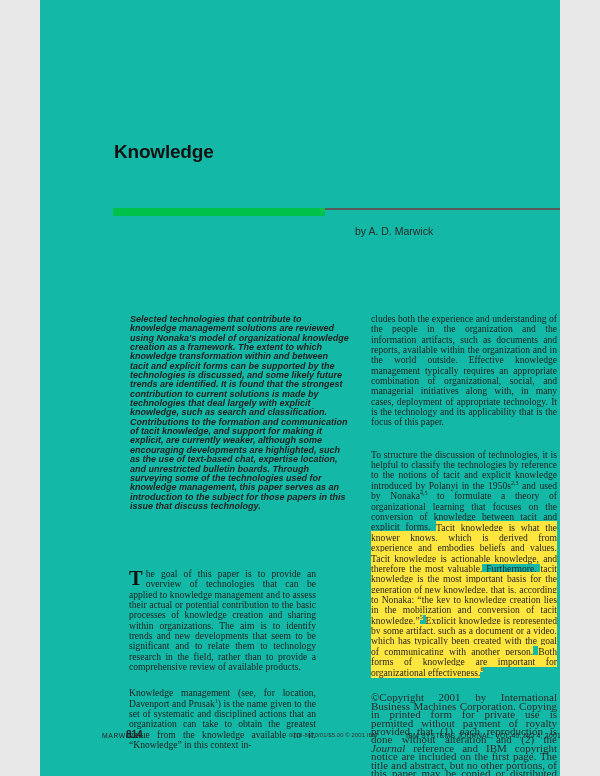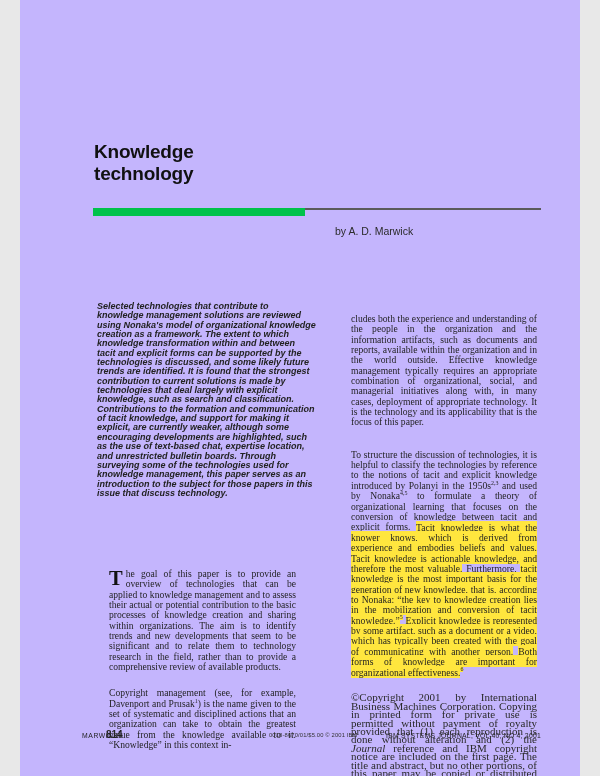--- a/index.html
+++ b/index.html
@@ -1,38 +1,38 @@
 <!DOCTYPE html>
 <html style="--accent-green: #00C24B; --highlight: #FFE63E;"><head>
 <meta charset="utf-8">
 <style>
   html,body { margin:0; padding:0; background:#e8e8e8; }
   .page {
-    position:relative; width:560px; height:776px; background:#c4b5fd;
+    position:relative; width:520px; height:776px; background:#14b8a6;
     margin:0 auto; overflow:hidden; color:#1f1f1f;
     font-family:"Liberation Serif", serif;
   }
   .title {
     position:absolute; left:74px; top:141px;
     font-family:"Liberation Sans", sans-serif;
     font-weight:bold; font-size:19px; line-height:21.5px;
     letter-spacing:-0.2px; color:#111;
   }
   .rule-row { position:absolute; left:73px; top:208px; width:448px; height:8px; }
   .rule-green { position:absolute; left:0; top:0; width:212px; height:8px; background:var(--accent-green,#00C24B); }
   .rule-gray  { position:absolute; left:212px; top:0; width:236px; height:2px; background:#5a5a5a; }
   .byline {
     position:absolute; left:315px; top:225px;
     font-family:"Liberation Sans", sans-serif; font-size:10.5px; color:#2b2b2b;text-align:center;
   }
   .abstract {
     position:absolute; left:73px; top:298px; width:219px;
     font-family:"Liberation Sans", sans-serif;
     font-weight:bold; font-style:italic;
-    font-size:9px; line-height:9.35px; color:#222; margin:4px;
+    font-size:9px; line-height:9.35px; color:#222; margin:17px;
   }
   .col-body { font-size:9.6px; line-height:10.35px; text-align:justify; }
   .left-body  { position:absolute; left:73px;  top:553px; width:219px; }
   .right-body { position:absolute; left:315px; top:298px; width:218px; }
   .left-body p, .right-body p { margin:16px; }
   .left-body .p2 { margin-top:11px; }
   .right-body .p2 { margin-top:22px; }
   .dropcap {
     float:left; font-weight:bold; font-size:20.5px; line-height:17.5px;
     padding:1px 3px 0 0; color:#111;
@@ -52,35 +52,34 @@
   .copycode { position:absolute; left:249px; top:3px; font-size:5.8px; letter-spacing:0.15px; color:#333; }
   .journalref { position:absolute; right:79px; top:2.5px; font-size:6.8px; letter-spacing:0.25px; }
 </style>
 </head>
 <body>
 
 <div class="page">
 
   <div class="title">
     <div>Knowledge</div>
-    <div>technology</div>
   </div>
 
   <div class="rule-row">
     <div class="rule-green"></div>
     <div class="rule-gray"></div>
   </div>
 
   <div class="byline">by A. D. Marwick</div>
 
   <p class="abstract">Selected technologies that contribute to knowledge management solutions are reviewed using Nonaka's model of organizational knowledge creation as a framework. The extent to which knowledge transformation within and between tacit and explicit forms can be supported by the technologies is discussed, and some likely future trends are identified. It is found that the strongest contribution to current solutions is made by technologies that deal largely with explicit knowledge, such as search and classification. Contributions to the formation and communication of tacit knowledge, and support for making it explicit, are currently weaker, although some encouraging developments are highlighted, such as the use of text-based chat, expertise location, and unrestricted bulletin boards. Through surveying some of the technologies used for knowledge management, this paper serves as an introduction to the subject for those papers in this issue that discuss technology.</p>
 
   <div class="left-body col-body">
     <p class="p1"><span class="dropcap">T</span><span>he goal of this paper is to provide an overview of technologies that can be applied to knowledge management and to assess their actual or potential contribution to the basic processes of knowledge creation and sharing within organizations. The aim is to identify trends and new developments that seem to be significant and to relate them to technology research in the field, rather than to provide a comprehensive review of available products.</span></p>
-    <p class="p2"><span class="seg-plain">Copyright management (see, for example, Davenport and Prusak</span><span class="seg-sup">1</span><span class="seg-plain">) is the name given to the set of systematic and disciplined actions that an organization can take to obtain the greatest value from the knowledge available to it. “Knowledge” in this context in-</span></p>
+    <p class="p2"><span class="seg-plain">Knowledge management (see, for location, Davenport and Prusak</span><span class="seg-sup">1</span><span class="seg-plain">) is the name given to the set of systematic and disciplined actions that an organization can take to obtain the greatest value from the knowledge available to it. “Knowledge” in this context in-</span></p>
   </div>
 
   <div class="right-body col-body">
     <p class="p1">cludes both the experience and understanding of the people in the organization and the information artifacts, such as documents and reports, available within the organization and in the world outside. Effective knowledge management typically requires an appropriate combination of organizational, social, and managerial initiatives along with, in many cases, deployment of appropriate technology. It is the technology and its applicability that is the focus of this paper.</p>
     <p class="p2"><span class="seg-plain">To structure the discussion of technologies, it is helpful to classify the technologies by reference to the notions of tacit and explicit knowledge introduced by Polanyi in the 1950s</span><span class="seg-sup">2,3</span><span class="seg-plain"> and used by Nonaka</span><span class="seg-sup">4,5</span><span class="seg-plain"> to formulate a theory of organizational learning that focuses on the conversion of knowledge between tacit and explicit forms. </span><span class="seg-highlight">Tacit knowledge is what the knower knows, which is derived from experience and embodies beliefs and values. Tacit knowledge is actionable knowledge, and therefore the most valuable.</span><span class="seg-plain"> Furthermore, </span><span class="seg-highlight">tacit knowledge is the most important basis for the generation of new knowledge, that is, according to Nonaka: “the key to knowledge creation lies in the mobilization and conversion of tacit knowledge.”</span><span class="seg-sup-highlight">5</span><span class="seg-plain"> </span><span class="seg-highlight">Explicit knowledge is represented by some artifact, such as a document or a video, which has typically been created with the goal of communicating with another person.</span><span class="seg-plain"> </span><span class="seg-highlight">Both forms of knowledge are important for organizational effectiveness.</span><span class="seg-sup-highlight">6</span></p>
     <p class="footnote"><span class="seg-plain">©Copyright 2001 by International Business Machines Corporation. Copying in printed form for private use is permitted without payment of royalty provided that (1) each reproduction is done without alteration and (2) the </span><span class="seg-italic">Journal</span><span class="seg-plain"> reference and IBM copyright notice are included on the first page. The title and abstract, but no other portions, of this paper may be copied or distributed royalty free without further permission by computer-based and other information-service systems. Permission to </span><span class="seg-italic">republish</span><span class="seg-plain"> any other portion of this paper must be obtained from the Editor.</span></p>
   </div>
 
   <div class="footer">
     <span class="folio">814</span>

